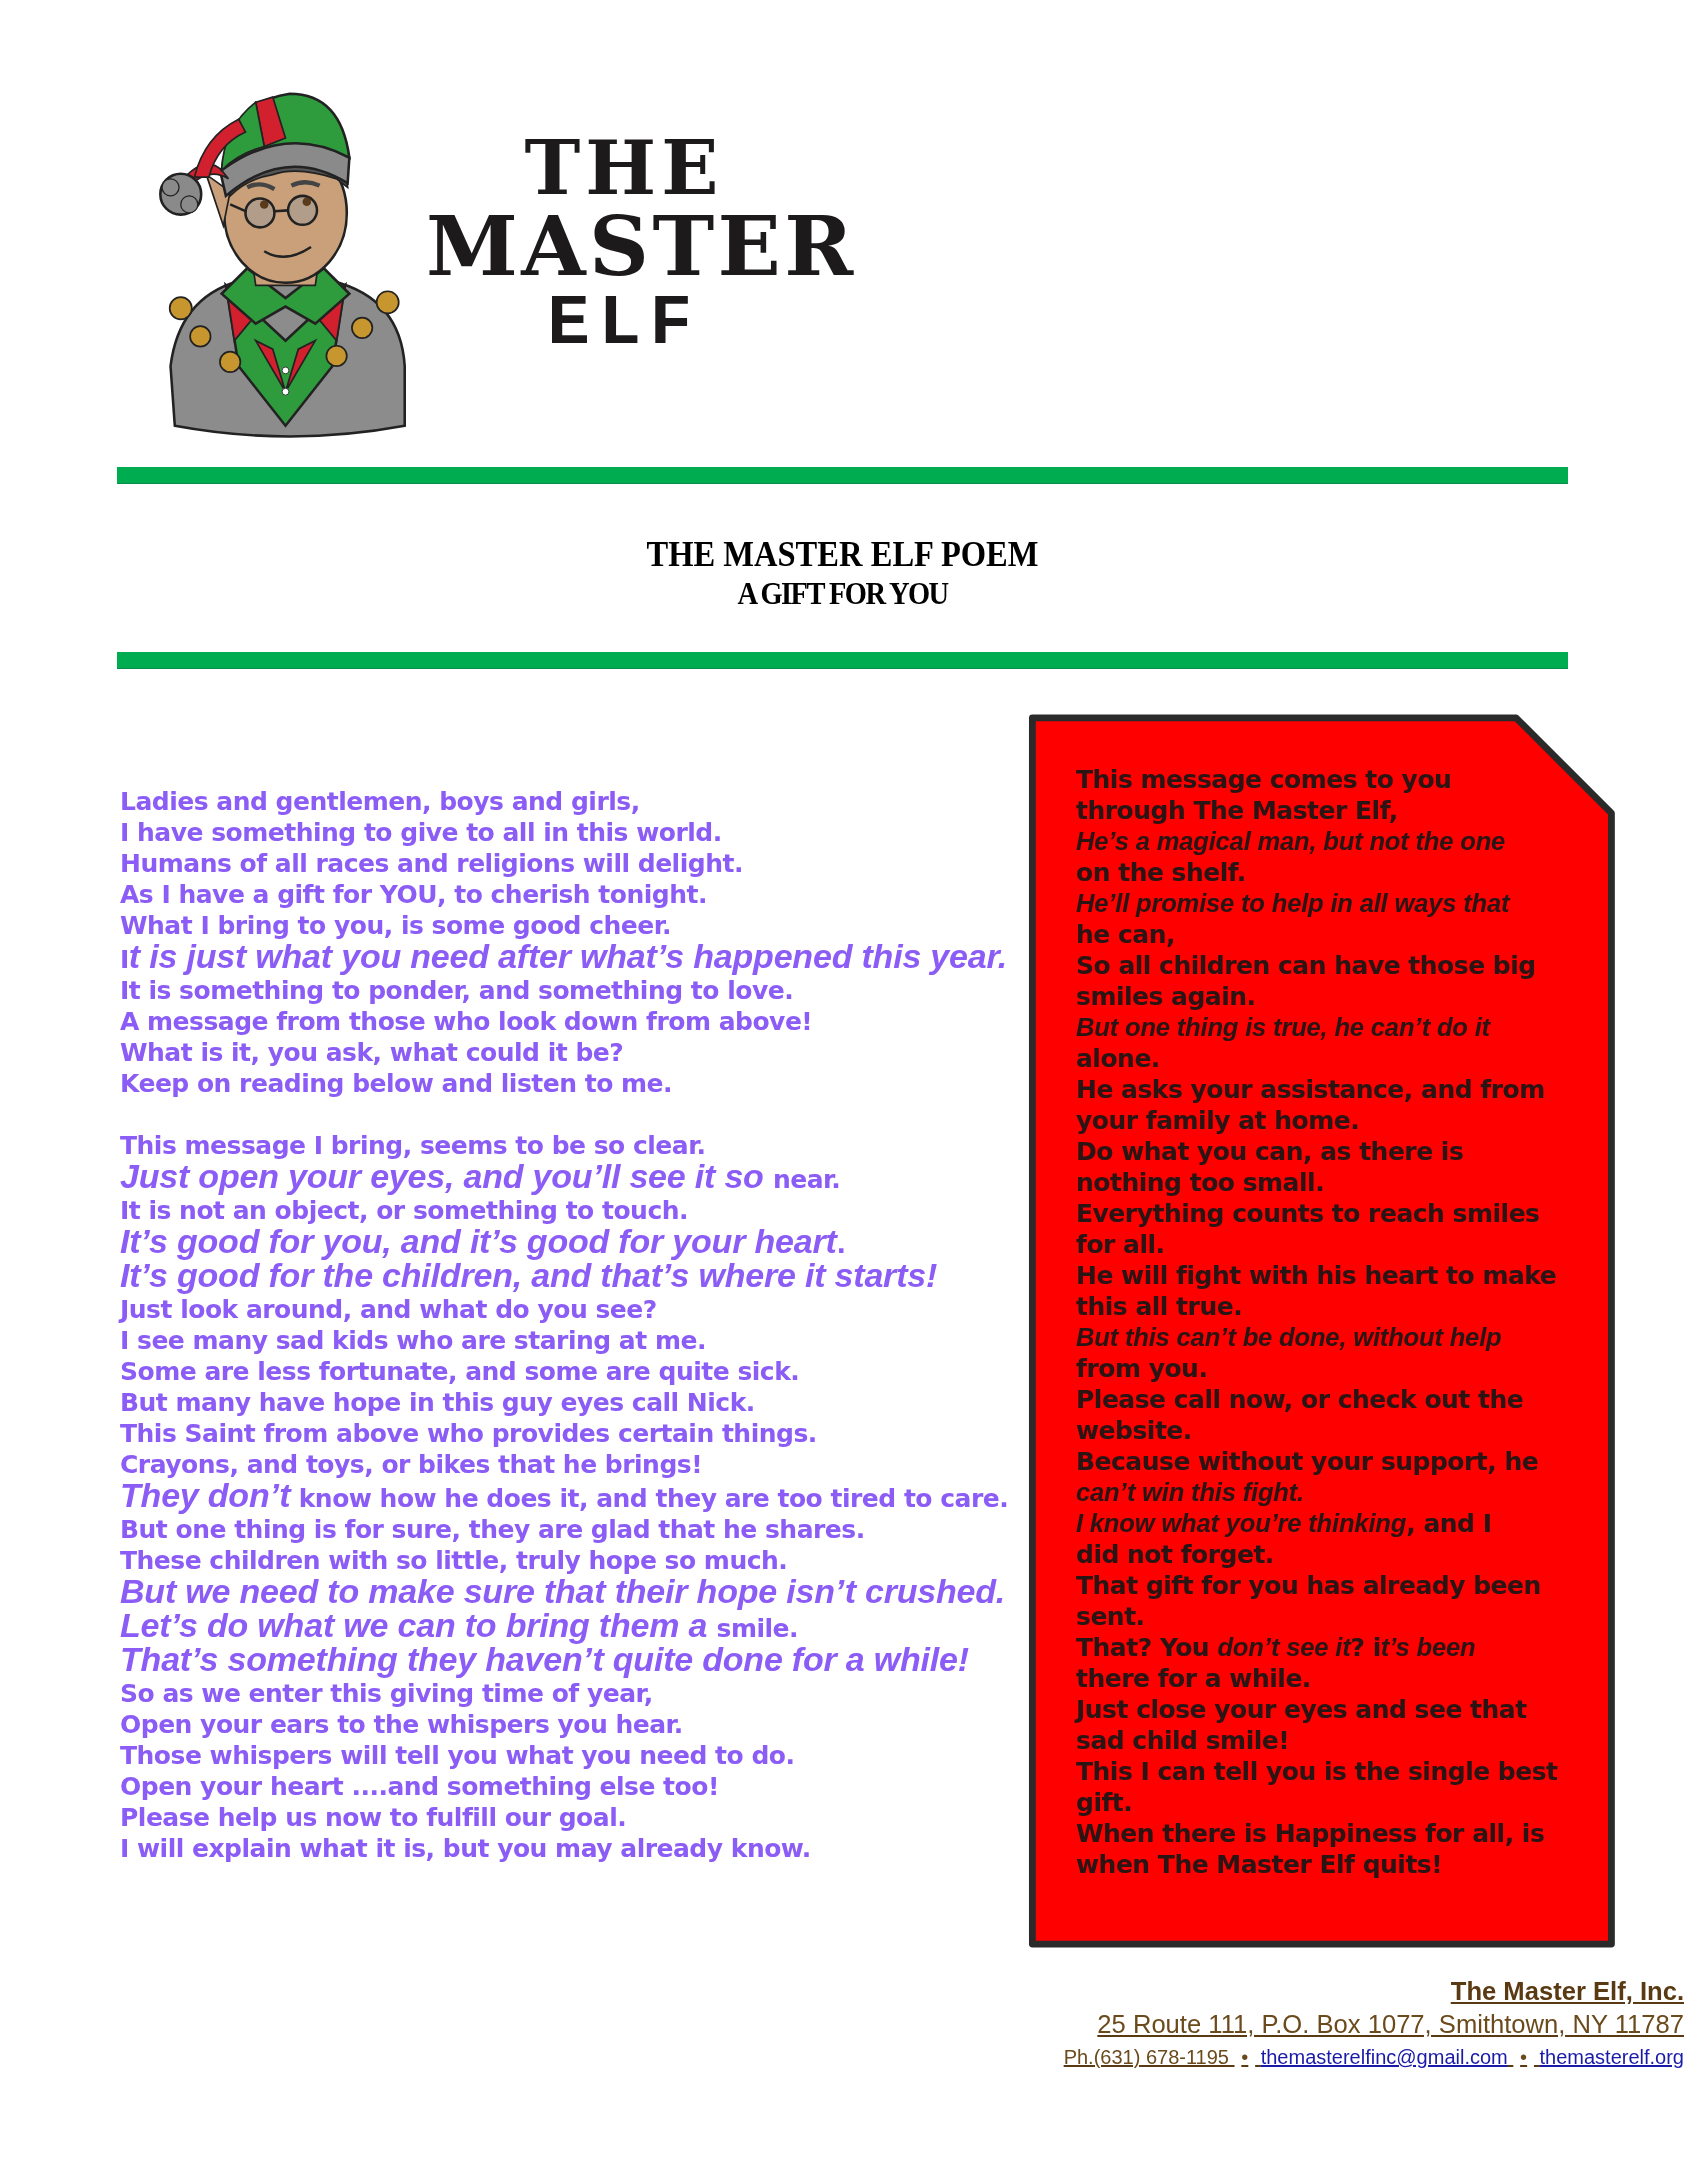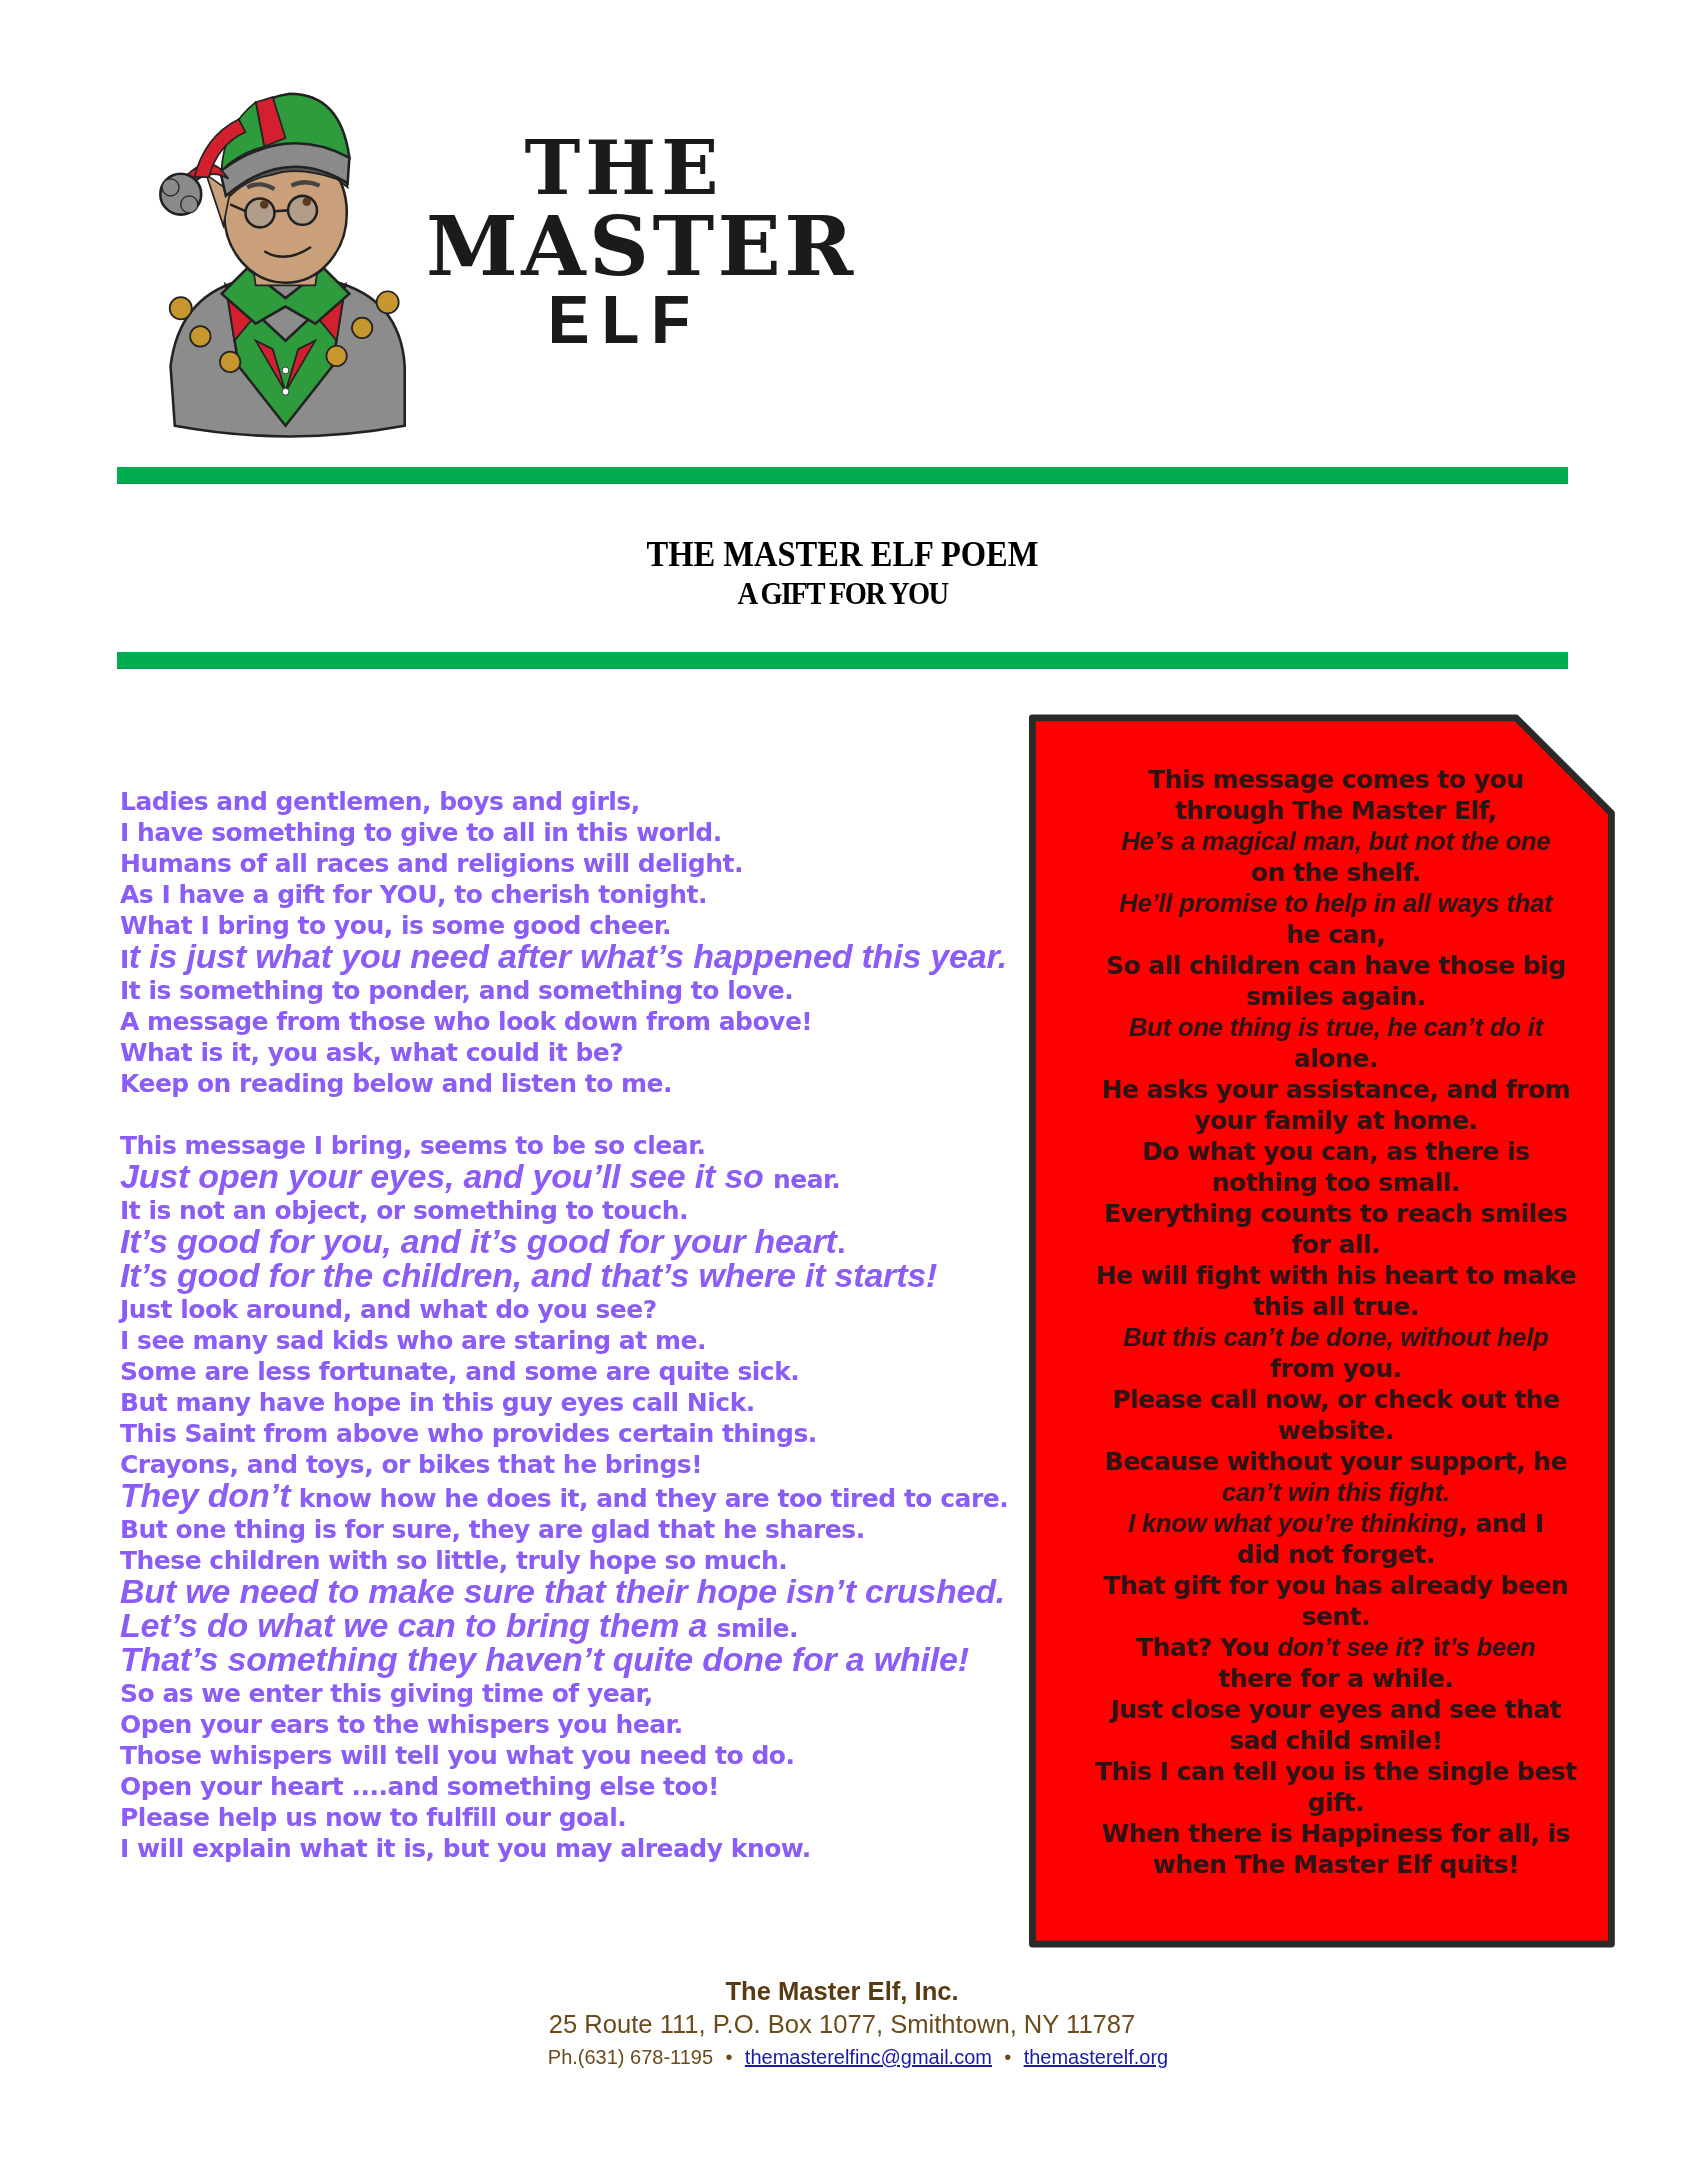--- a/index.html
+++ b/index.html
@@ -33,26 +33,26 @@
   .poem .line { display: block; white-space: nowrap; }
   .poem .gap { display: block; height: 31px; }
   .it { font-style: italic; font-family: "Liberation Sans", sans-serif; font-size: 34px; letter-spacing: -0.2px; }
 
   
   .redbox { position: absolute; left: 1022px; top: 711px; width: 593px; height: 1239px; }
   .redbox svg { position: absolute; left: 0; top: 0; }
   .redbox-text { position: absolute; left: 54px; top: 53px; width: 520px;
     font-family: "DejaVu Sans", sans-serif; font-weight: bold; font-size: 25px; line-height: 31px;
     color: #2a1414; letter-spacing: -0.5px; }
-  .redbox-text .line { display: block; white-space: nowrap; text-align: center; }
+  .redbox-text .line { display: block; white-space: nowrap; }
   .redbox-text .it { font-size: 25.6px; }
 
   
-  .footer { position: absolute; left: 0; width: 1684px; top: 1974px; text-align: center;
-    font-family: "Liberation Sans", sans-serif; color: #5a3a12; }
+  .footer { position: absolute; left: 0; width: 1684px; top: 1974px; text-align: right;
+    font-family: "Liberation Sans", sans-serif; color: #5a3a12; text-decoration: underline; }
   .footer .org { font-size: 25.6px; font-weight: bold; line-height: 34px; }
   .footer .addr { font-size: 25.6px; line-height: 32px; color: #6b4a1c; }
   .footer .contact { font-size: 20px; line-height: 34px; color: #6b4a1c; padding-left: 32px; }
   .footer a { color: #1a1aa8; text-decoration: underline; }
   .footer .bullet { margin: 0 6.8px; }
 </style>
 </head>
 <body>
 
 <div class="logo">

